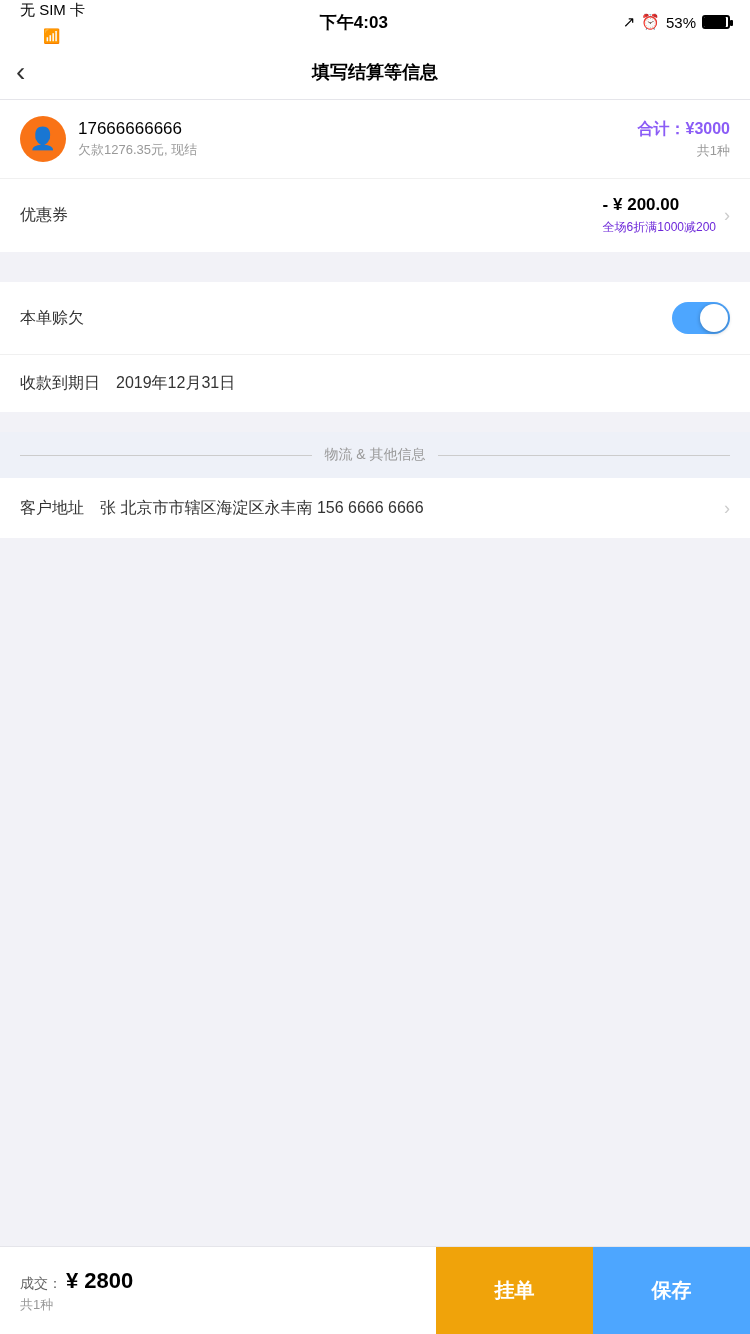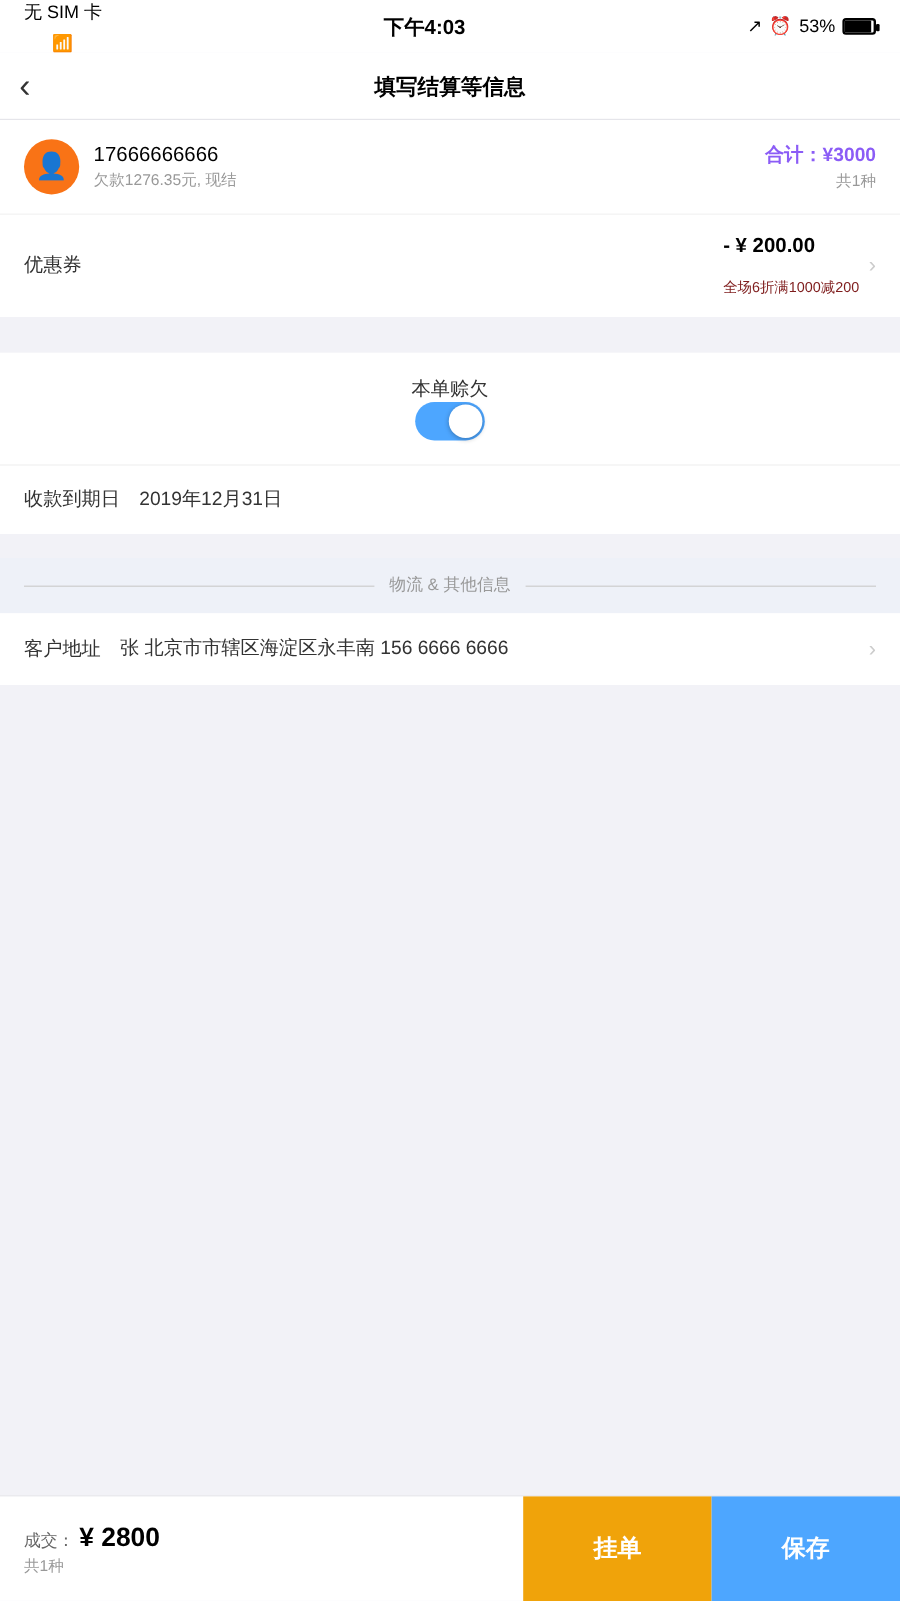--- a/index.html
+++ b/index.html
@@ -98,21 +98,21 @@
     .coupon-row {
       display: flex;
       align-items: center;
       justify-content: space-between;
       padding: 16px 20px;
       background: #fff;
     }
     .coupon-label { font-size: 16px; color: #333; }
     .coupon-right { display: flex; align-items: center; gap: 8px; }
     .coupon-discount { font-size: 17px; font-weight: 600; color: #000; }
-    .coupon-desc { font-size: 12px; color: #7f1d1d; text-align: right; margin-top: 16px; }
+    .coupon-desc { font-size: 12px; color: #6d28d9; text-align: right; margin-top: 4px; }
     .chevron-icon { color: #ccc; font-size: 18px; }
 
     
     .section-divider { height: 10px; background: #f2f2f7; }
 
     
     .amount-row {
       display: flex;
       align-items: center;
       justify-content: space-between;
@@ -164,21 +164,20 @@
       transition: right 0.2s;
     }
 
     
     .debt-row {
       display: flex;
       align-items: center;
       justify-content: space-between;
       padding: 20px 20px;
       background: #fff;
-      flex-direction: column;
     }
     .debt-label { font-size: 16px; color: #333; }
 
     
     .date-row {
       display: flex;
       align-items: center;
       padding: 18px 20px;
       background: #fff;
       border-top: 1px solid #f0f0f0;

